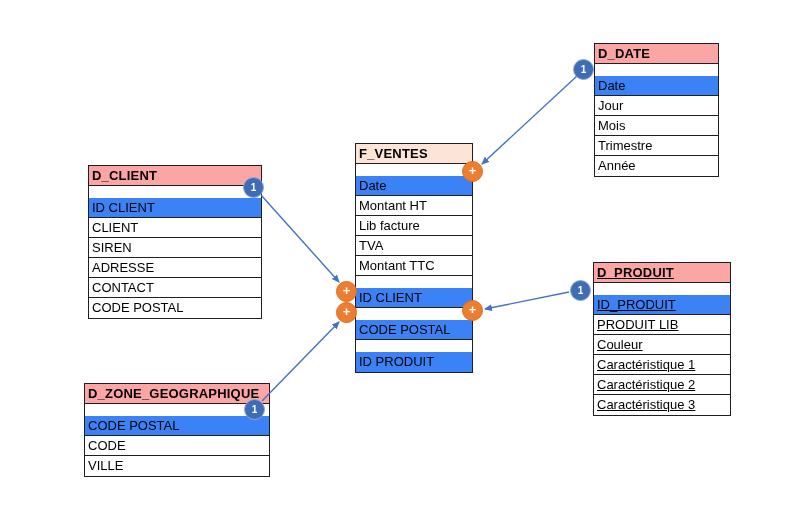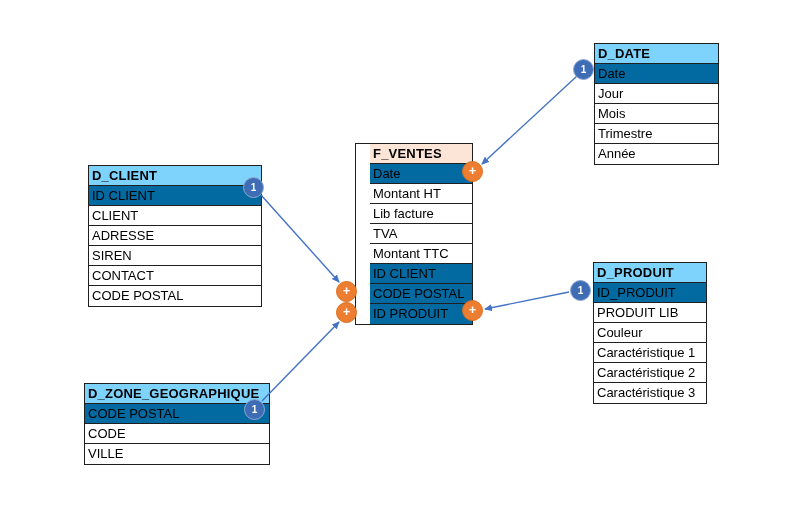--- a/index.html
+++ b/index.html
@@ -9,28 +9,28 @@
   }
   .tbl{
     position:absolute;background:#ffffff;border:1px solid #1f1f1f;
     box-sizing:border-box;font-size:13px;color:#000;
   }
   .tbl .hdr{
     height:20px;line-height:19px;font-weight:bold;padding:0 3px;
     border-bottom:1px solid #1f1f1f;box-sizing:border-box;white-space:nowrap;
     letter-spacing:.2px;
   }
-  .hdr-blue{background:#7dd3fc;}
+  .hdr-blue{background:#fca5a5;}
   .hdr-salmon{background:#FCE4D6;}
   .row{
     height:20px;line-height:19px;padding:0 3px;background:#ffffff;
     border-bottom:1px solid #1f1f1f;box-sizing:border-box;white-space:nowrap;
   }
   .row:last-child{border-bottom:none;}
-  .key{background:#0369a1;}
+  .key{background:#3b82f6;margin-top:12px;}
   .badge{
     position:absolute;width:21px;height:21px;border-radius:50%;
     color:#fff;text-align:center;z-index:3;box-sizing:border-box;
   }
   .one{
     background:#3E6CB5;border:1px solid #8FA9D2;
     font-size:10px;font-weight:bold;line-height:19px;
   }
   .many{
     background:#ED7D31;border:1px solid #D86F1F;
@@ -52,55 +52,55 @@
     <line x1="261" y1="195" x2="339" y2="282" stroke="#4472C4" stroke-width="1.4" marker-end="url(#arw)"></line>
     <line x1="262" y1="401" x2="339" y2="322" stroke="#4472C4" stroke-width="1.4" marker-end="url(#arw)"></line>
     <line x1="577" y1="76" x2="482" y2="164" stroke="#4472C4" stroke-width="1.4" marker-end="url(#arw)"></line>
     <line x1="569" y1="292" x2="485" y2="309" stroke="#4472C4" stroke-width="1.4" marker-end="url(#arw)"></line>
   </svg>
 
   <div class="tbl" style="left:88px;top:165px;width:174px;">
     <div class="hdr hdr-blue">D_CLIENT</div>
     <div class="row key">ID CLIENT</div>
     <div class="row">CLIENT</div>
+    <div class="row">SIREN</div>
     <div class="row">ADRESSE</div>
-    <div class="row">SIREN</div>
     <div class="row">CONTACT</div>
     <div class="row">CODE POSTAL</div>
   </div>
 
   <div class="tbl" style="left:84px;top:383px;width:186px;">
     <div class="hdr hdr-blue">D_ZONE_GEOGRAPHIQUE</div>
     <div class="row key">CODE POSTAL</div>
     <div class="row">CODE</div>
     <div class="row">VILLE</div>
   </div>
 
-  <div class="tbl" style="left:355px;top:143px;width:118px;padding-left:14px;">
+  <div class="tbl" style="left:355px;top:143px;width:118px;">
     <div class="hdr hdr-salmon">F_VENTES</div>
     <div class="row key">Date</div>
     <div class="row">Montant HT</div>
     <div class="row">Lib facture</div>
     <div class="row">TVA</div>
     <div class="row">Montant TTC</div>
     <div class="row key">ID CLIENT</div>
     <div class="row key">CODE POSTAL</div>
     <div class="row key">ID PRODUIT</div>
   </div>
 
   <div class="tbl" style="left:594px;top:43px;width:125px;">
     <div class="hdr hdr-blue">D_DATE</div>
     <div class="row key">Date</div>
     <div class="row">Jour</div>
     <div class="row">Mois</div>
     <div class="row">Trimestre</div>
     <div class="row">Année</div>
   </div>
 
-  <div class="tbl" style="left:593px;top:262px;width:114px;">
+  <div class="tbl" style="left:593px;top:262px;width:138px;text-decoration:underline;">
     <div class="hdr hdr-blue">D_PRODUIT</div>
     <div class="row key">ID_PRODUIT</div>
     <div class="row">PRODUIT LIB</div>
     <div class="row">Couleur</div>
     <div class="row">Caractéristique 1</div>
     <div class="row">Caractéristique 2</div>
     <div class="row">Caractéristique 3</div>
   </div>
 
   <div class="badge one" style="left:243px;top:177px;">1</div>

